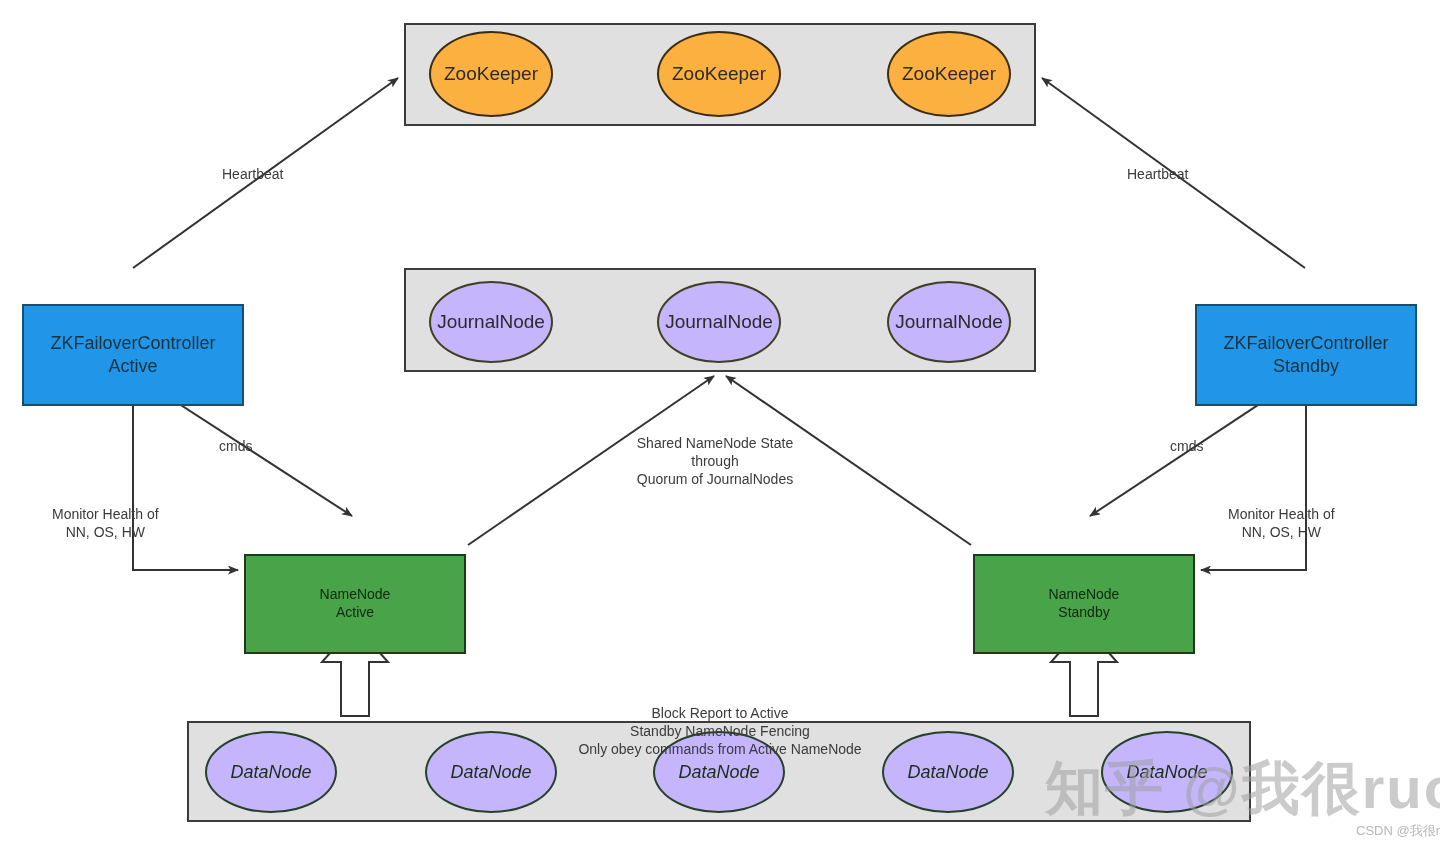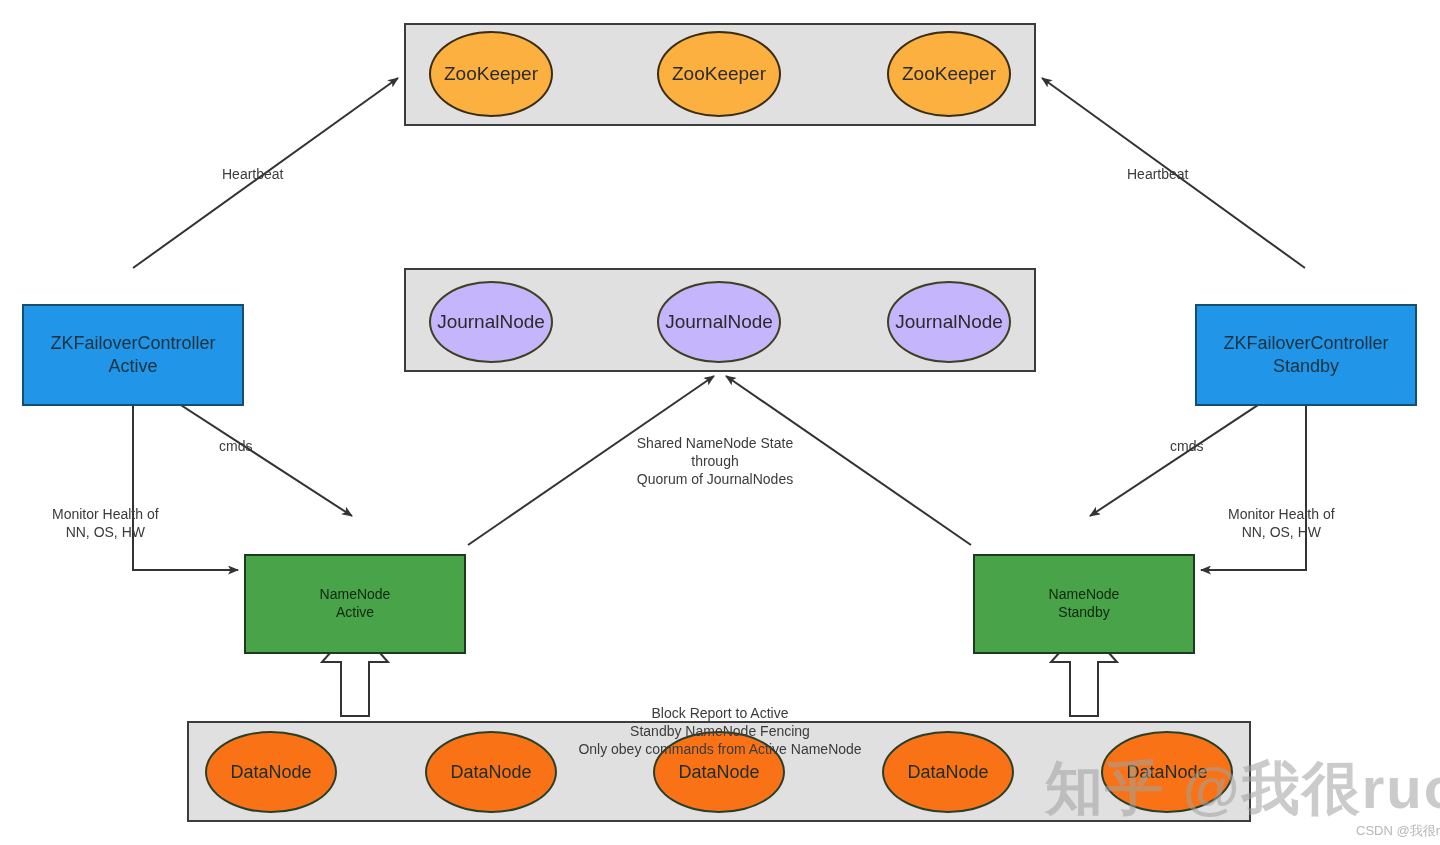--- a/index.html
+++ b/index.html
@@ -50,24 +50,25 @@
     color: #2b2b2b;
     font-size: 19px;
   }
   .ellipse-jn {
     background: #c4b5fd;
     border-color: #3f3f22;
     color: #2b2b2b;
     font-size: 19px;
   }
   .ellipse-dn {
-    background: #f97316;
+    background: #c4b5fd;
     border-color: #28402a;
     color: #1d2c1e;
     font-size: 18px;
+    font-style: italic;
   }
   .rect-node {
     position: absolute;
     box-sizing: border-box;
     display: flex;
     align-items: center;
     justify-content: center;
     text-align: center;
     white-space: pre-line;
     line-height: 1.28;

